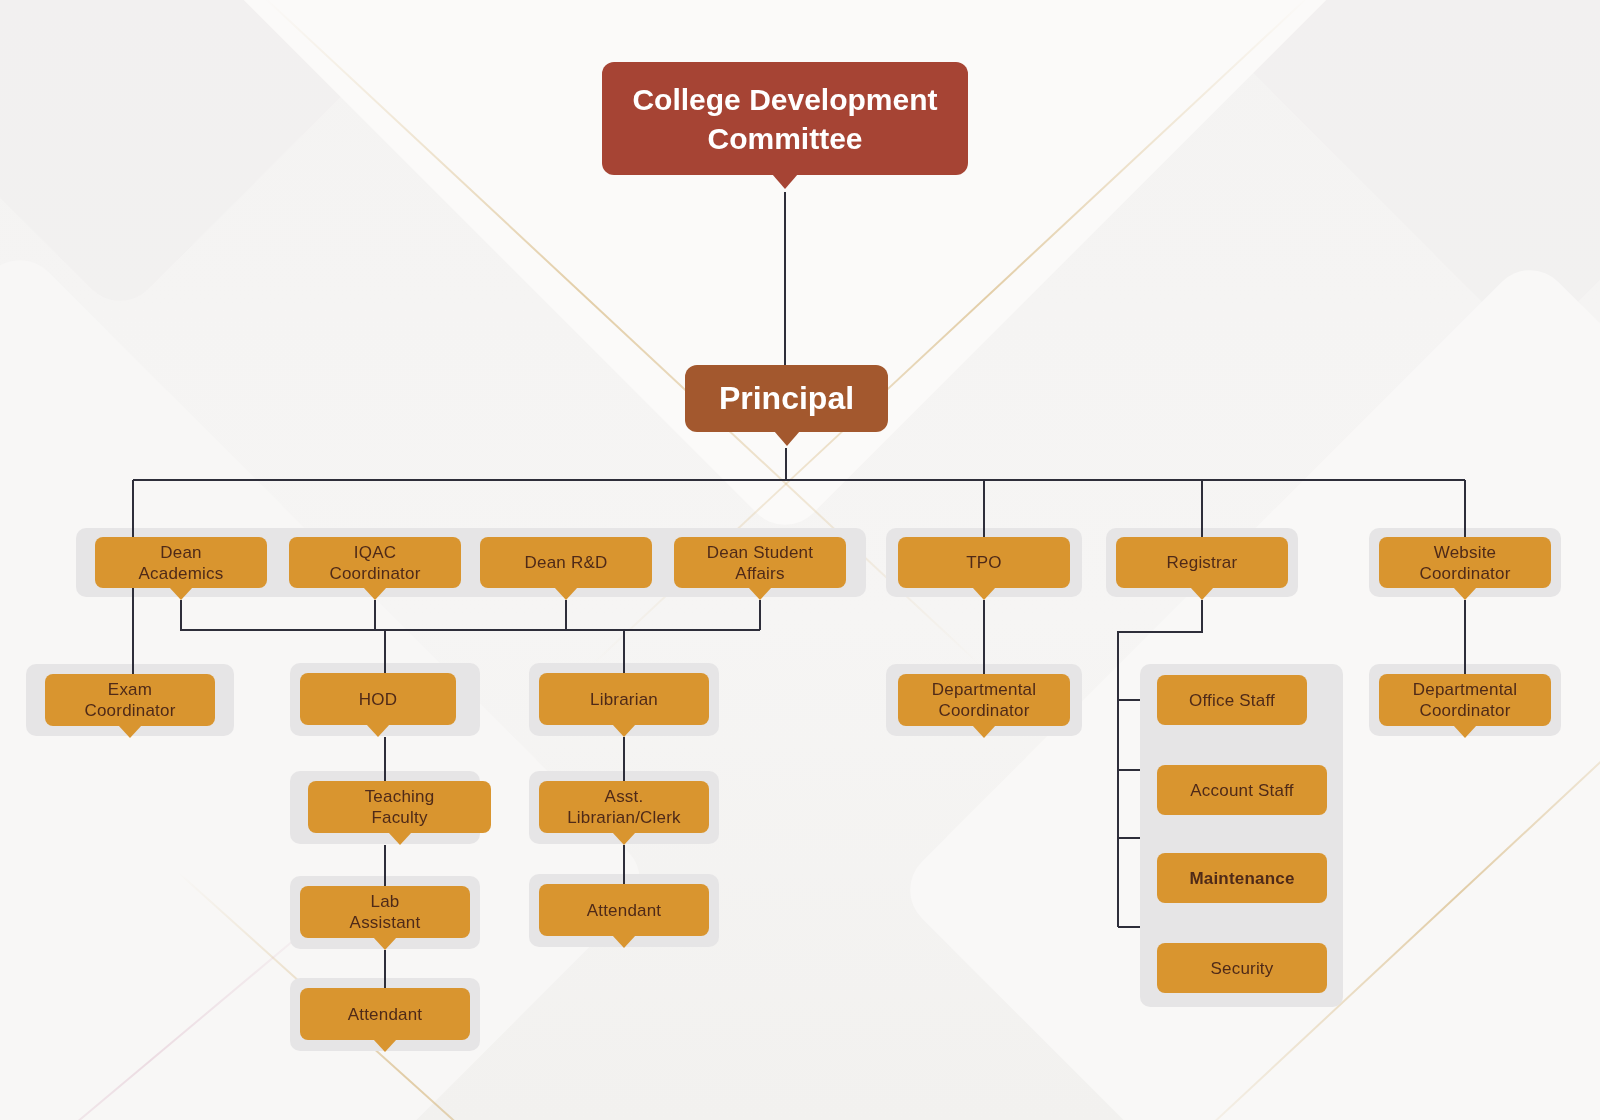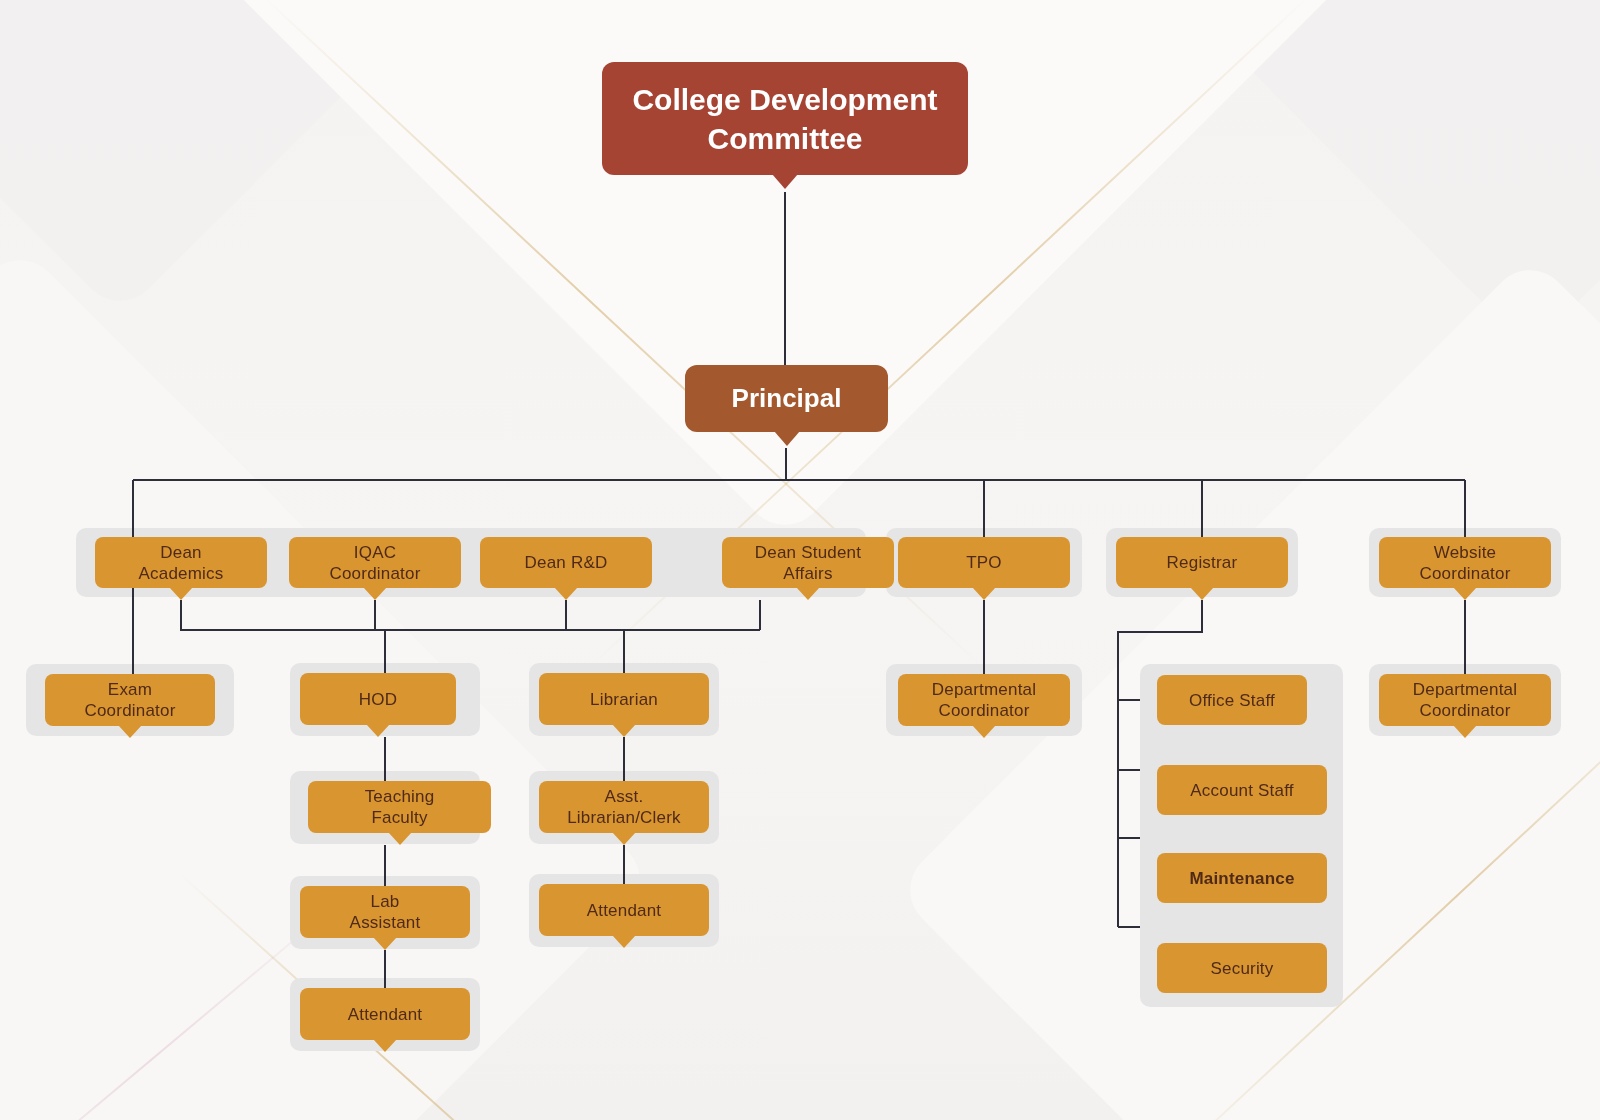--- a/index.html
+++ b/index.html
@@ -53,27 +53,27 @@
   #g-dc-tpo{left:886px;top:664px;width:196px;height:72px;}
   #g-dc-web{left:1369px;top:664px;width:192px;height:72px;}
   #g-staff{left:1140px;top:664px;width:203px;height:343px;}
   #g-teaching{left:290px;top:771px;width:190px;height:73px;}
   #g-asst{left:529px;top:771px;width:190px;height:73px;}
   #g-lab{left:290px;top:876px;width:190px;height:73px;}
   #g-att-lib{left:529px;top:874px;width:190px;height:73px;}
   #g-att-hod{left:290px;top:978px;width:190px;height:73px;}
   
   #n-committee{left:602px;top:62px;width:366px;height:113px;font-size:30px;line-height:39px;text-align:right;}
-  #n-principal{left:685px;top:365px;width:203px;height:67px;font-size:26px;background:#a3582e;}
+  #n-principal{left:685px;top:365px;width:203px;height:67px;font-size:32px;background:#a3582e;}
   #n-principal::after{border-top-color:#a3582e;}
   
   #n-dean-academics{left:95px;top:537px;width:172px;height:51px;}
   #n-iqac{left:289px;top:537px;width:172px;height:51px;}
   #n-dean-rd{left:480px;top:537px;width:172px;height:51px;}
-  #n-dean-student{left:674px;top:537px;width:172px;height:51px;margin-left:48px;}
+  #n-dean-student{left:674px;top:537px;width:172px;height:51px;}
   #n-tpo{left:898px;top:537px;width:172px;height:51px;}
   #n-registrar{left:1116px;top:537px;width:172px;height:51px;}
   #n-website{left:1379px;top:537px;width:172px;height:51px;}
   #n-exam{left:45px;top:674px;width:170px;height:52px;}
   #n-hod{left:300px;top:673px;width:156px;height:52px;}
   #n-librarian{left:539px;top:673px;width:170px;height:52px;}
   #n-dc-tpo{left:898px;top:674px;width:172px;height:52px;}
   #n-dc-web{left:1379px;top:674px;width:172px;height:52px;}
   #n-office{left:1157px;top:675px;width:150px;height:50px;}
   #n-account{left:1157px;top:765px;width:170px;height:50px;}

